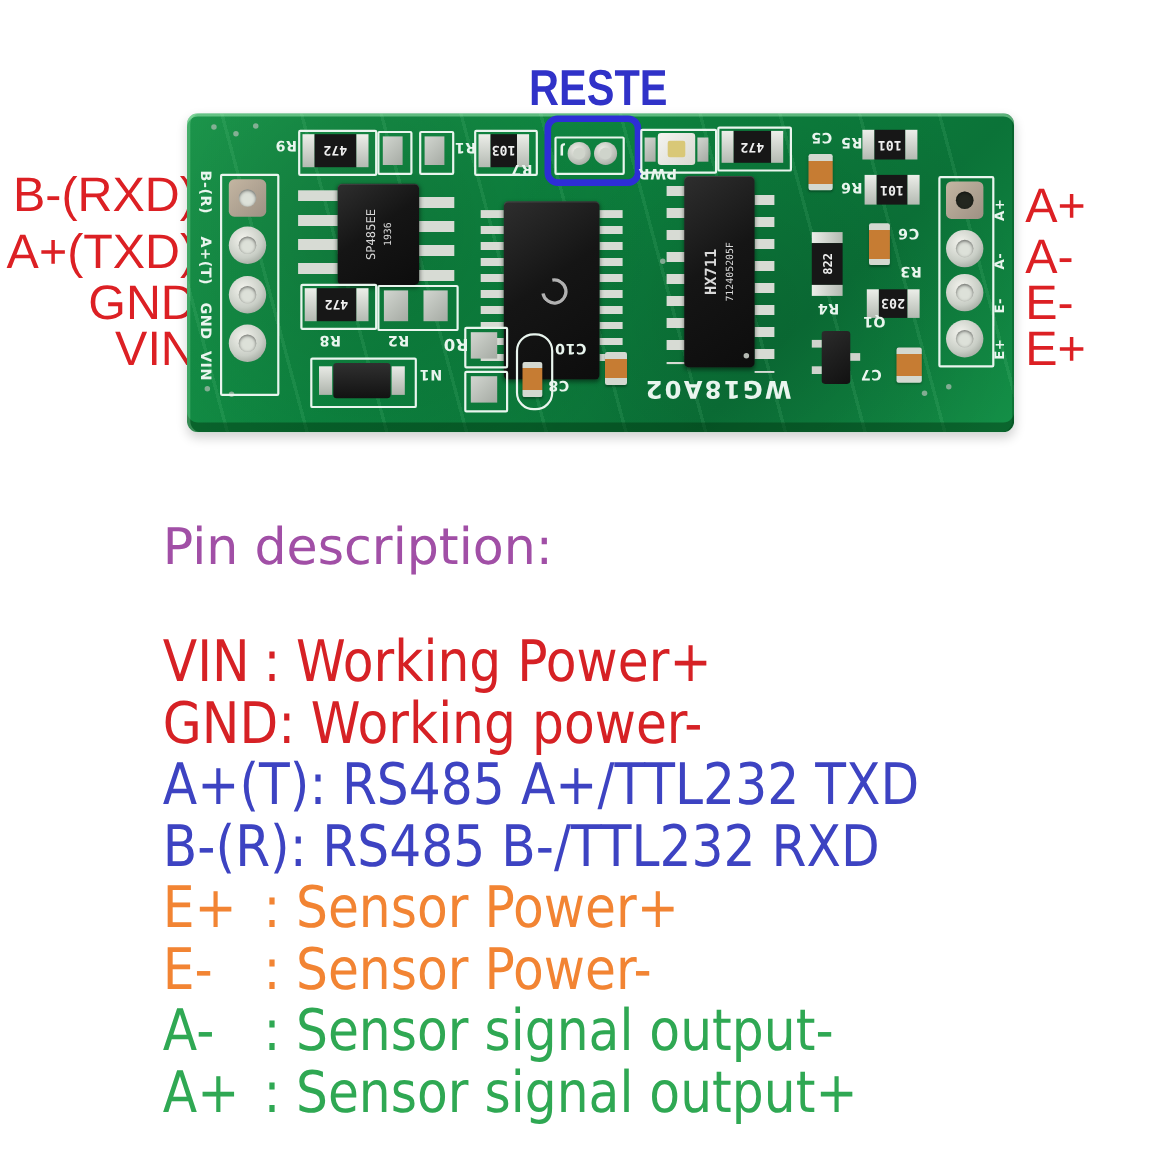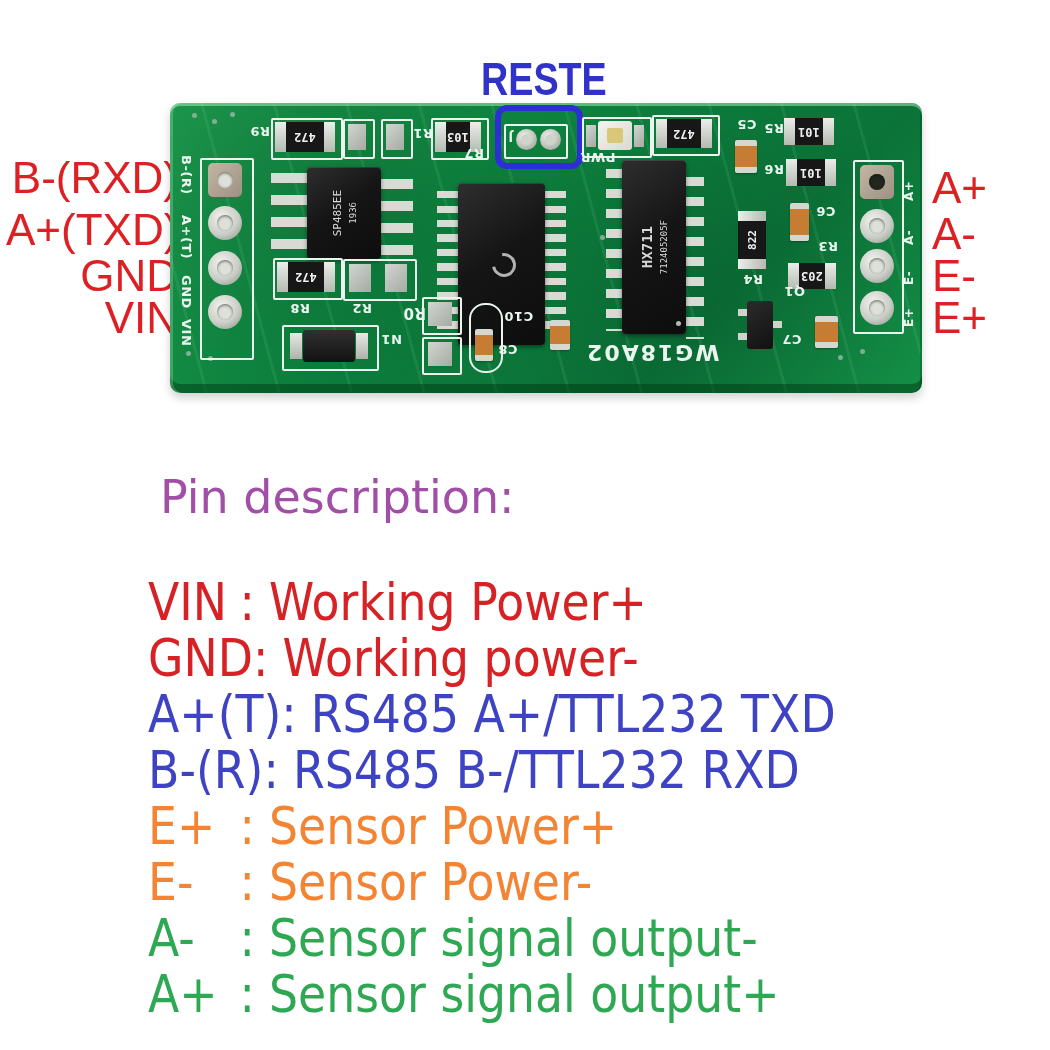--- a/index.html
+++ b/index.html
@@ -5,21 +5,21 @@
   html,body{margin:0;padding:0;background:#fff;}
   .canvas{position:relative;width:1050px;height:1050px;background:#ffffff;overflow:hidden;
           font-family:"DejaVu Sans",sans-serif;}
   .abs{position:absolute;}
   
   .reset-label{font-family:"Liberation Sans",sans-serif;font-size:46px;font-weight:bold;
                transform:scaleX(.82);transform-origin:0 0;white-space:nowrap;}
   .pin-label{font-family:"Liberation Sans",sans-serif;font-size:44px;line-height:1;white-space:nowrap;}
   .pin-left{left:6px;width:172px;text-align:right;}
   .pin-right{left:932px;text-align:left;}
-  .desc-heading{font-size:46px;white-space:nowrap;margin-left:12px;}
+  .desc-heading{font-size:46px;white-space:nowrap;}
   .dline{height:56px;line-height:56px;font-size:52px;white-space:nowrap;
          transform:scaleX(.88);transform-origin:0 50%;}
   .dpin{display:inline-block;min-width:104px;}
   .dcolon{display:inline-block;margin-right:16px;}
   
   .board{left:170px;top:103px;width:752px;height:290px;border-radius:10px;background:
      repeating-linear-gradient(75deg, rgba(140,230,170,0) 0 34px, rgba(140,230,170,.10) 34px 37px, rgba(140,230,170,0) 37px 70px),
      radial-gradient(circle at 22% 38%, rgba(0,0,0,.16), rgba(0,0,0,0) 42%),
      radial-gradient(circle at 68% 62%, rgba(0,0,0,.12), rgba(0,0,0,0) 46%),
      linear-gradient(135deg,#1d9b4e,#0d8640 38%,#0b7338 72%,#149047);

